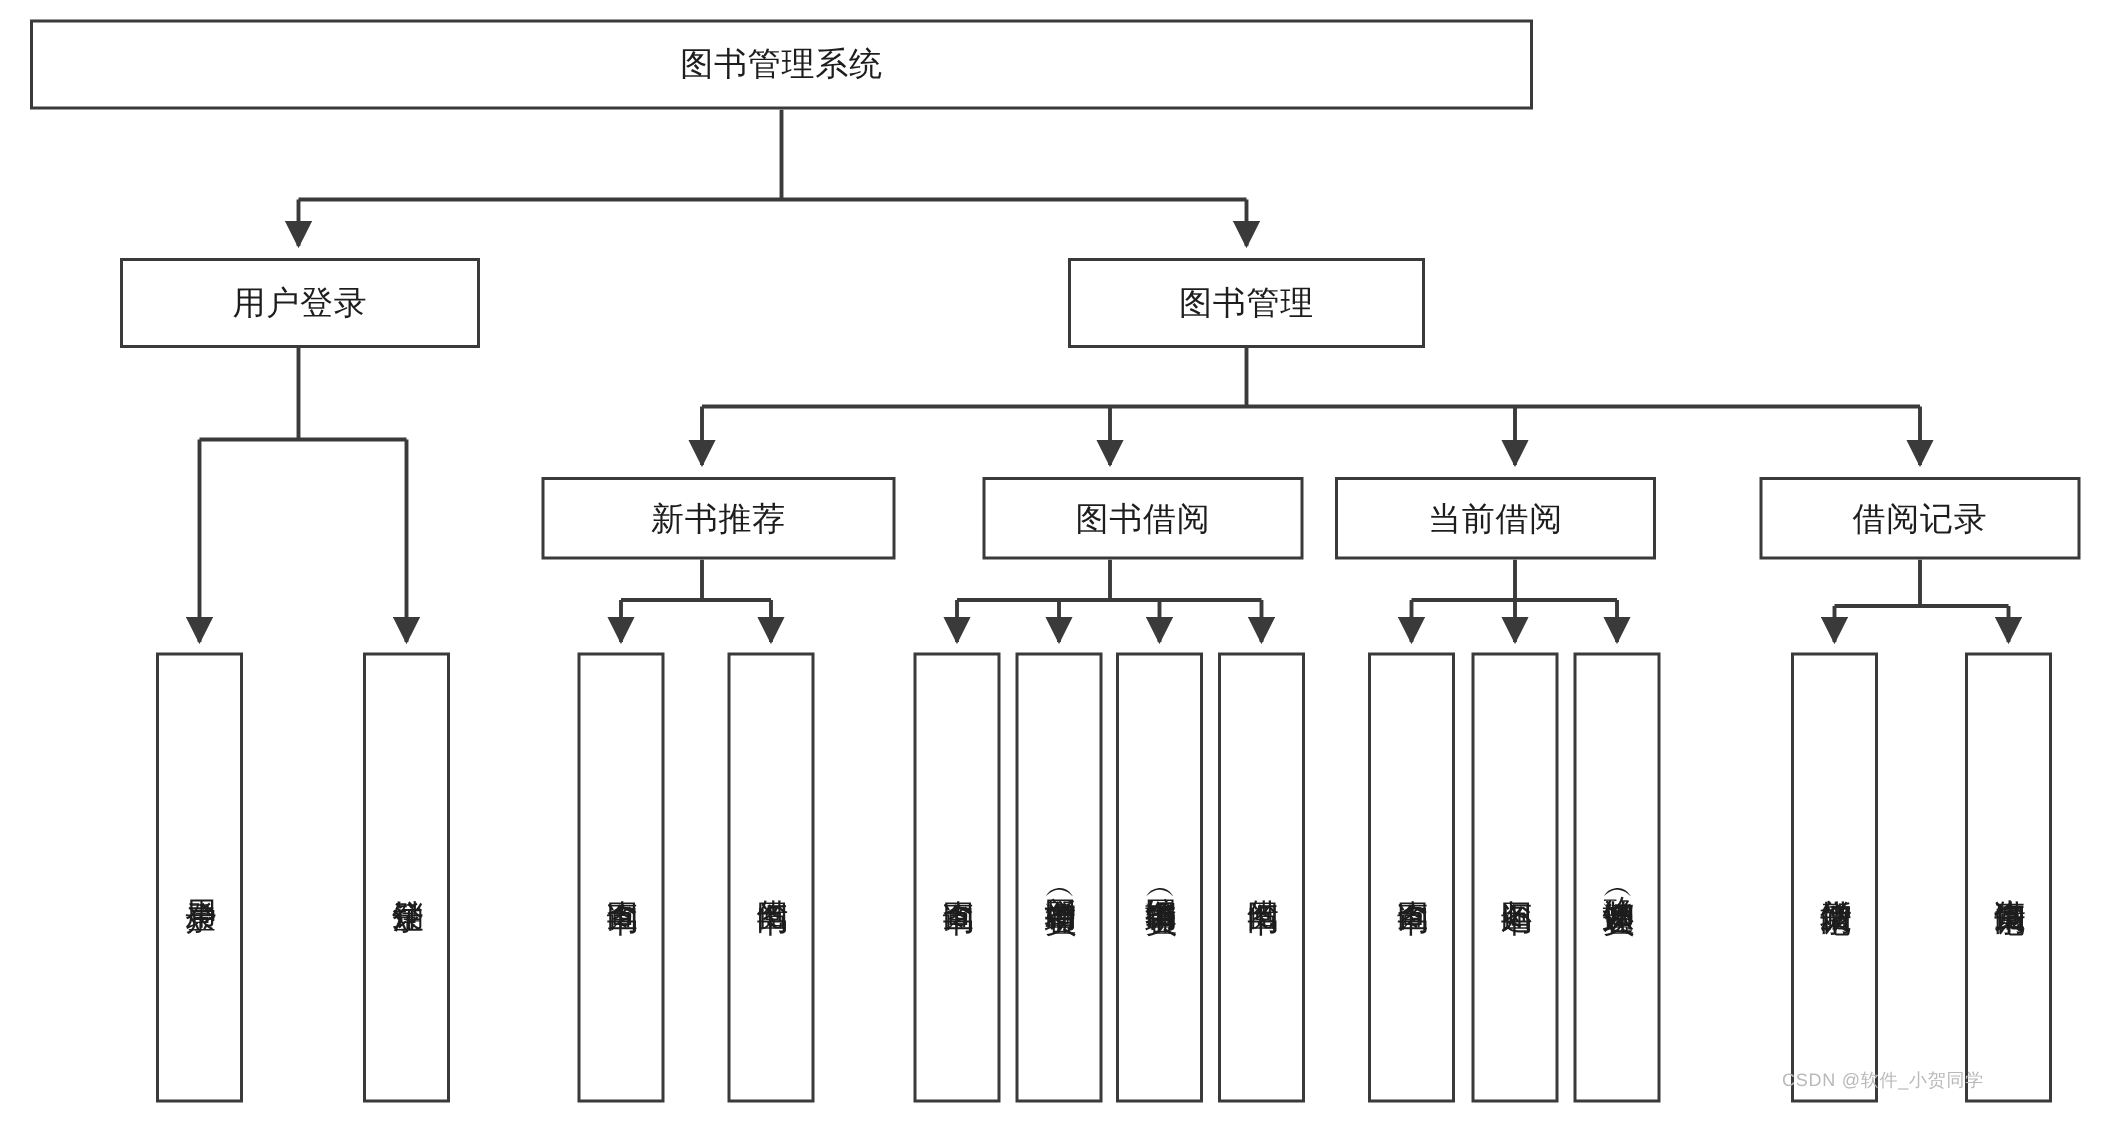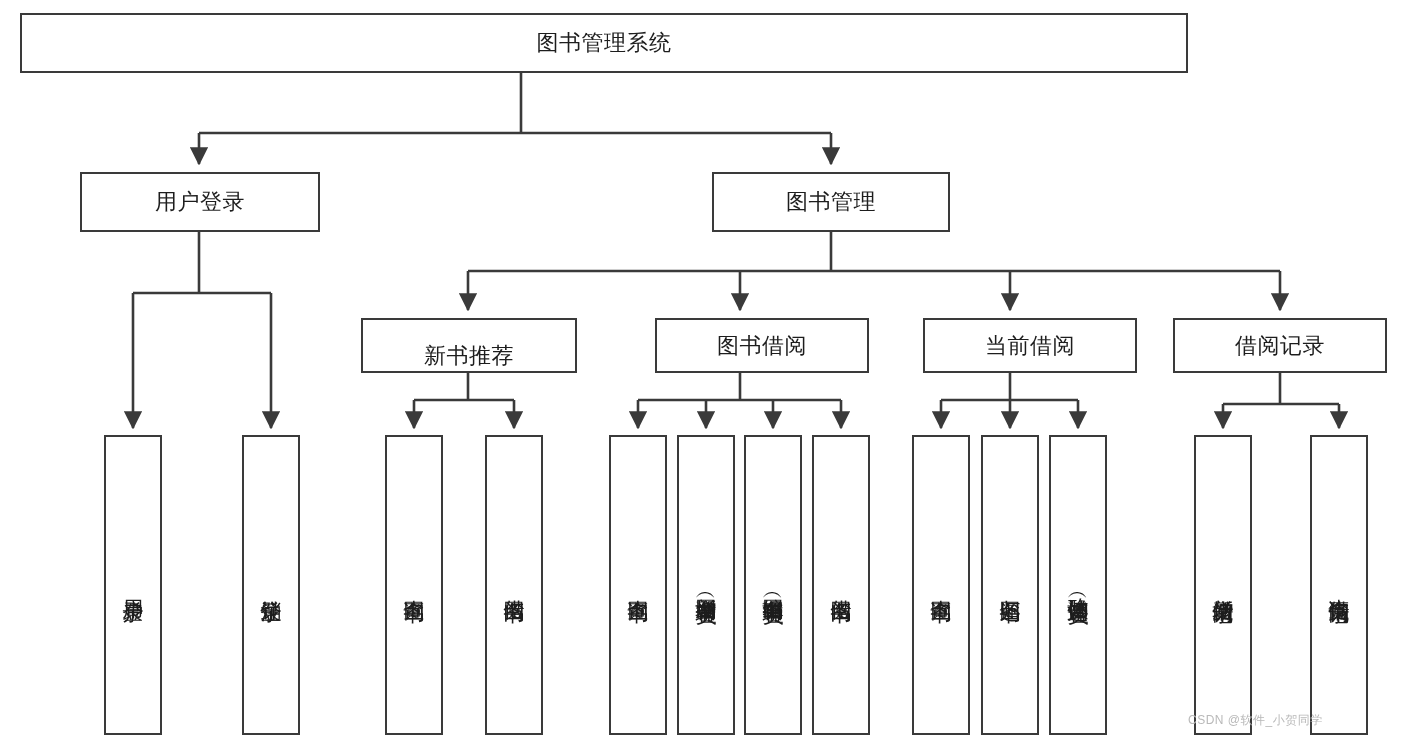--- a/index.html
+++ b/index.html
@@ -112,38 +112,38 @@
       <path d="M 1010 400 L 1010 428" marker-end="url(#arw)"></path>
       <path d="M 1078 400 L 1078 428" marker-end="url(#arw)"></path>
 
       <path d="M 1280 373 L 1280 404"></path>
       <path d="M 1223 404 L 1339 404"></path>
       <path d="M 1223 404 L 1223 428" marker-end="url(#arw)"></path>
       <path d="M 1339 404 L 1339 428" marker-end="url(#arw)"></path>
     </g>
   </svg>
 
-  <div class="node horiz" style="left:20px; top:13px; width:1168px; height:60px;">
+  <div class="node horiz" style="left:20px; top:13px; width:1002px; height:60px;">
     <span>图书管理系统</span>
   </div>
 
   <div class="node horiz" style="left:80px; top:172px; width:240px; height:60px;">
     <span>用户登录</span>
   </div>
   <div class="node horiz" style="left:712px; top:172px; width:238px; height:60px;">
     <span>图书管理</span>
   </div>
 
-  <div class="node horiz" style="left:361px; top:318px; width:216px; height:55px;align-items:flex-end;">
+  <div class="node horiz" style="left:361px; top:318px; width:236px; height:55px;">
     <span>新书推荐</span>
   </div>
   <div class="node horiz" style="left:655px; top:318px; width:214px; height:55px;">
     <span>图书借阅</span>
   </div>
-  <div class="node horiz" style="left:923px; top:318px; width:214px; height:55px;">
+  <div class="node horiz" style="left:890px; top:318px; width:214px; height:55px;">
     <span>当前借阅</span>
   </div>
   <div class="node horiz" style="left:1173px; top:318px; width:214px; height:55px;">
     <span>借阅记录</span>
   </div>
 
   <div class="node vert" style="left:104px; top:435px; width:58px; height:300px;">
     <span class="vtext">用户登录</span>
   </div>
   <div class="node vert" style="left:242px; top:435px; width:58px; height:300px;">

